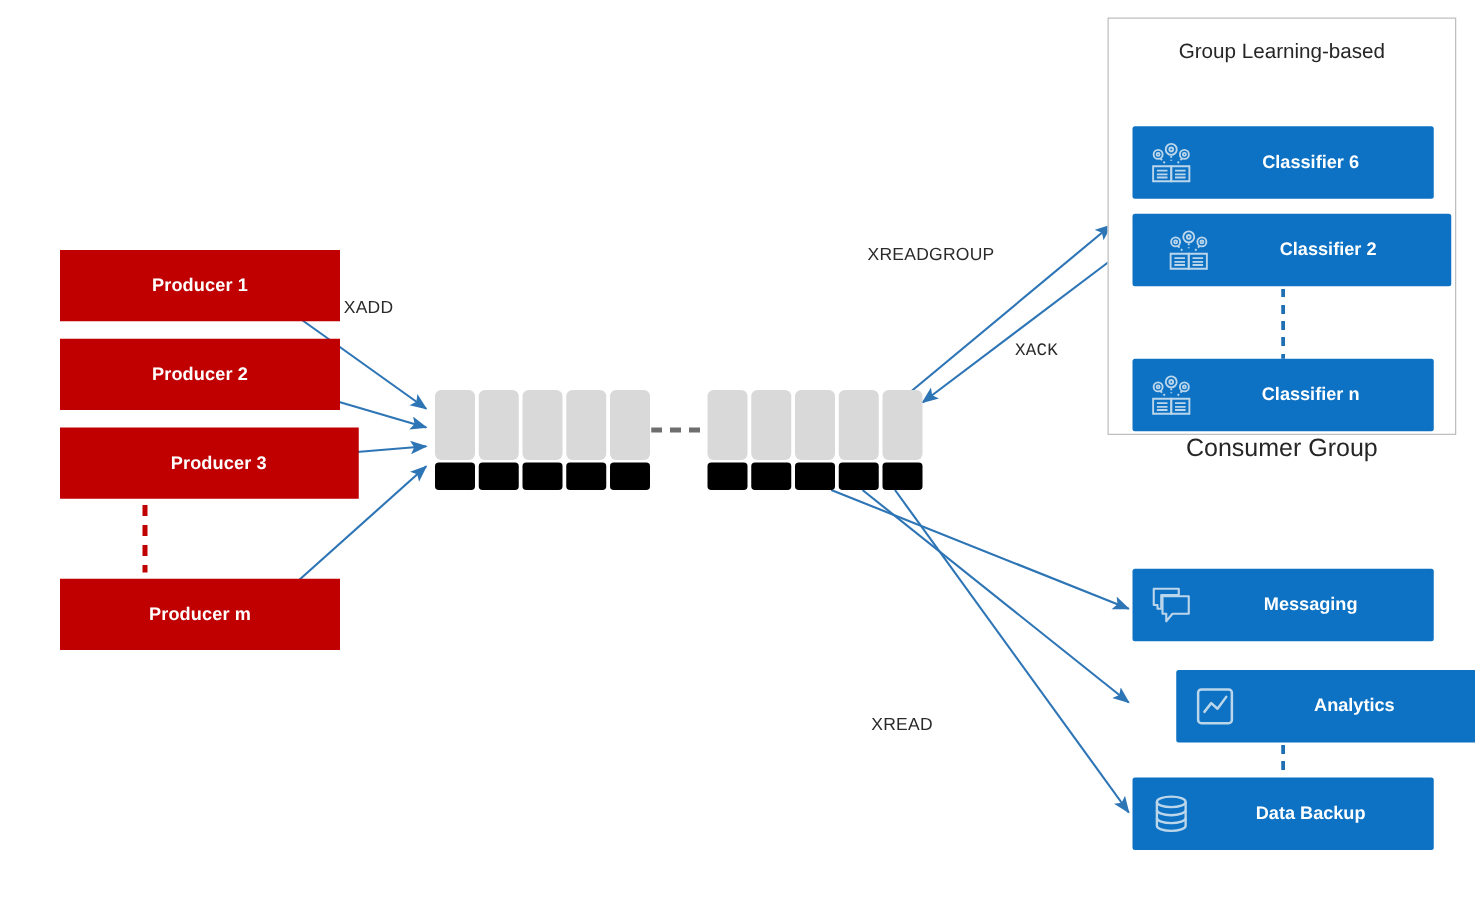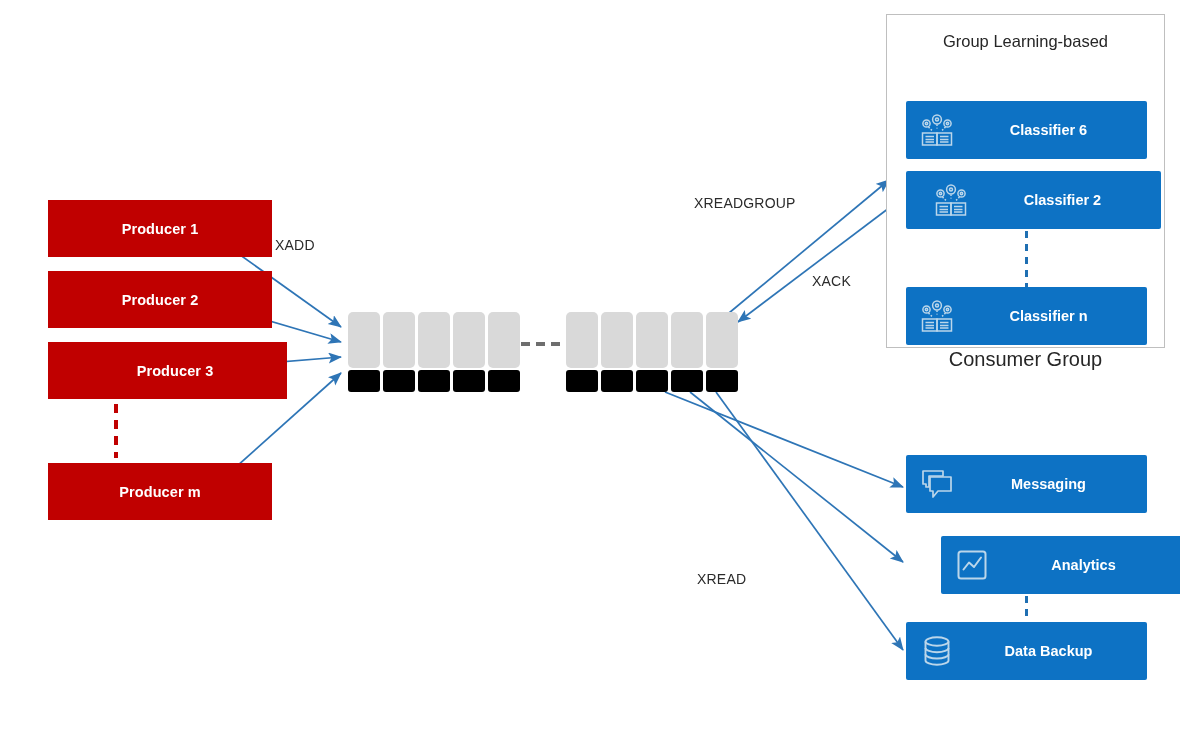--- a/index.html
+++ b/index.html
@@ -224,21 +224,21 @@
   <div class="stream-cell-top" style="left:706px; top:312px;"></div>
 
   <div class="stream-cell-bottom" style="left:566px; top:370px;"></div>
   <div class="stream-cell-bottom" style="left:601px; top:370px;"></div>
   <div class="stream-cell-bottom" style="left:636px; top:370px;"></div>
   <div class="stream-cell-bottom" style="left:671px; top:370px;"></div>
   <div class="stream-cell-bottom" style="left:706px; top:370px;"></div>
 
   <div class="cmd-label" style="left:275px; top:237px;">XADD</div>
   <div class="cmd-label" style="left:694px; top:195px;">XREADGROUP</div>
-  <div class="cmd-label" style="left:812px; top:273px;">XACK</div>
+  <div class="cmd-label" style="left:812px; top:273px;font-family:Liberation Mono, monospace;">XACK</div>
   <div class="cmd-label" style="left:697px; top:571px;">XREAD</div>
 
   <div class="group-box"></div>
   <div class="group-title">
     <div>Group Learning-based</div>
   </div>
 
   <div class="svc" style="top:101px;">
     <span class="svc-icon">
       <svg width="36" height="34" viewBox="0 0 36 34" fill="none" stroke="#BBD6EA" stroke-width="1.5">

